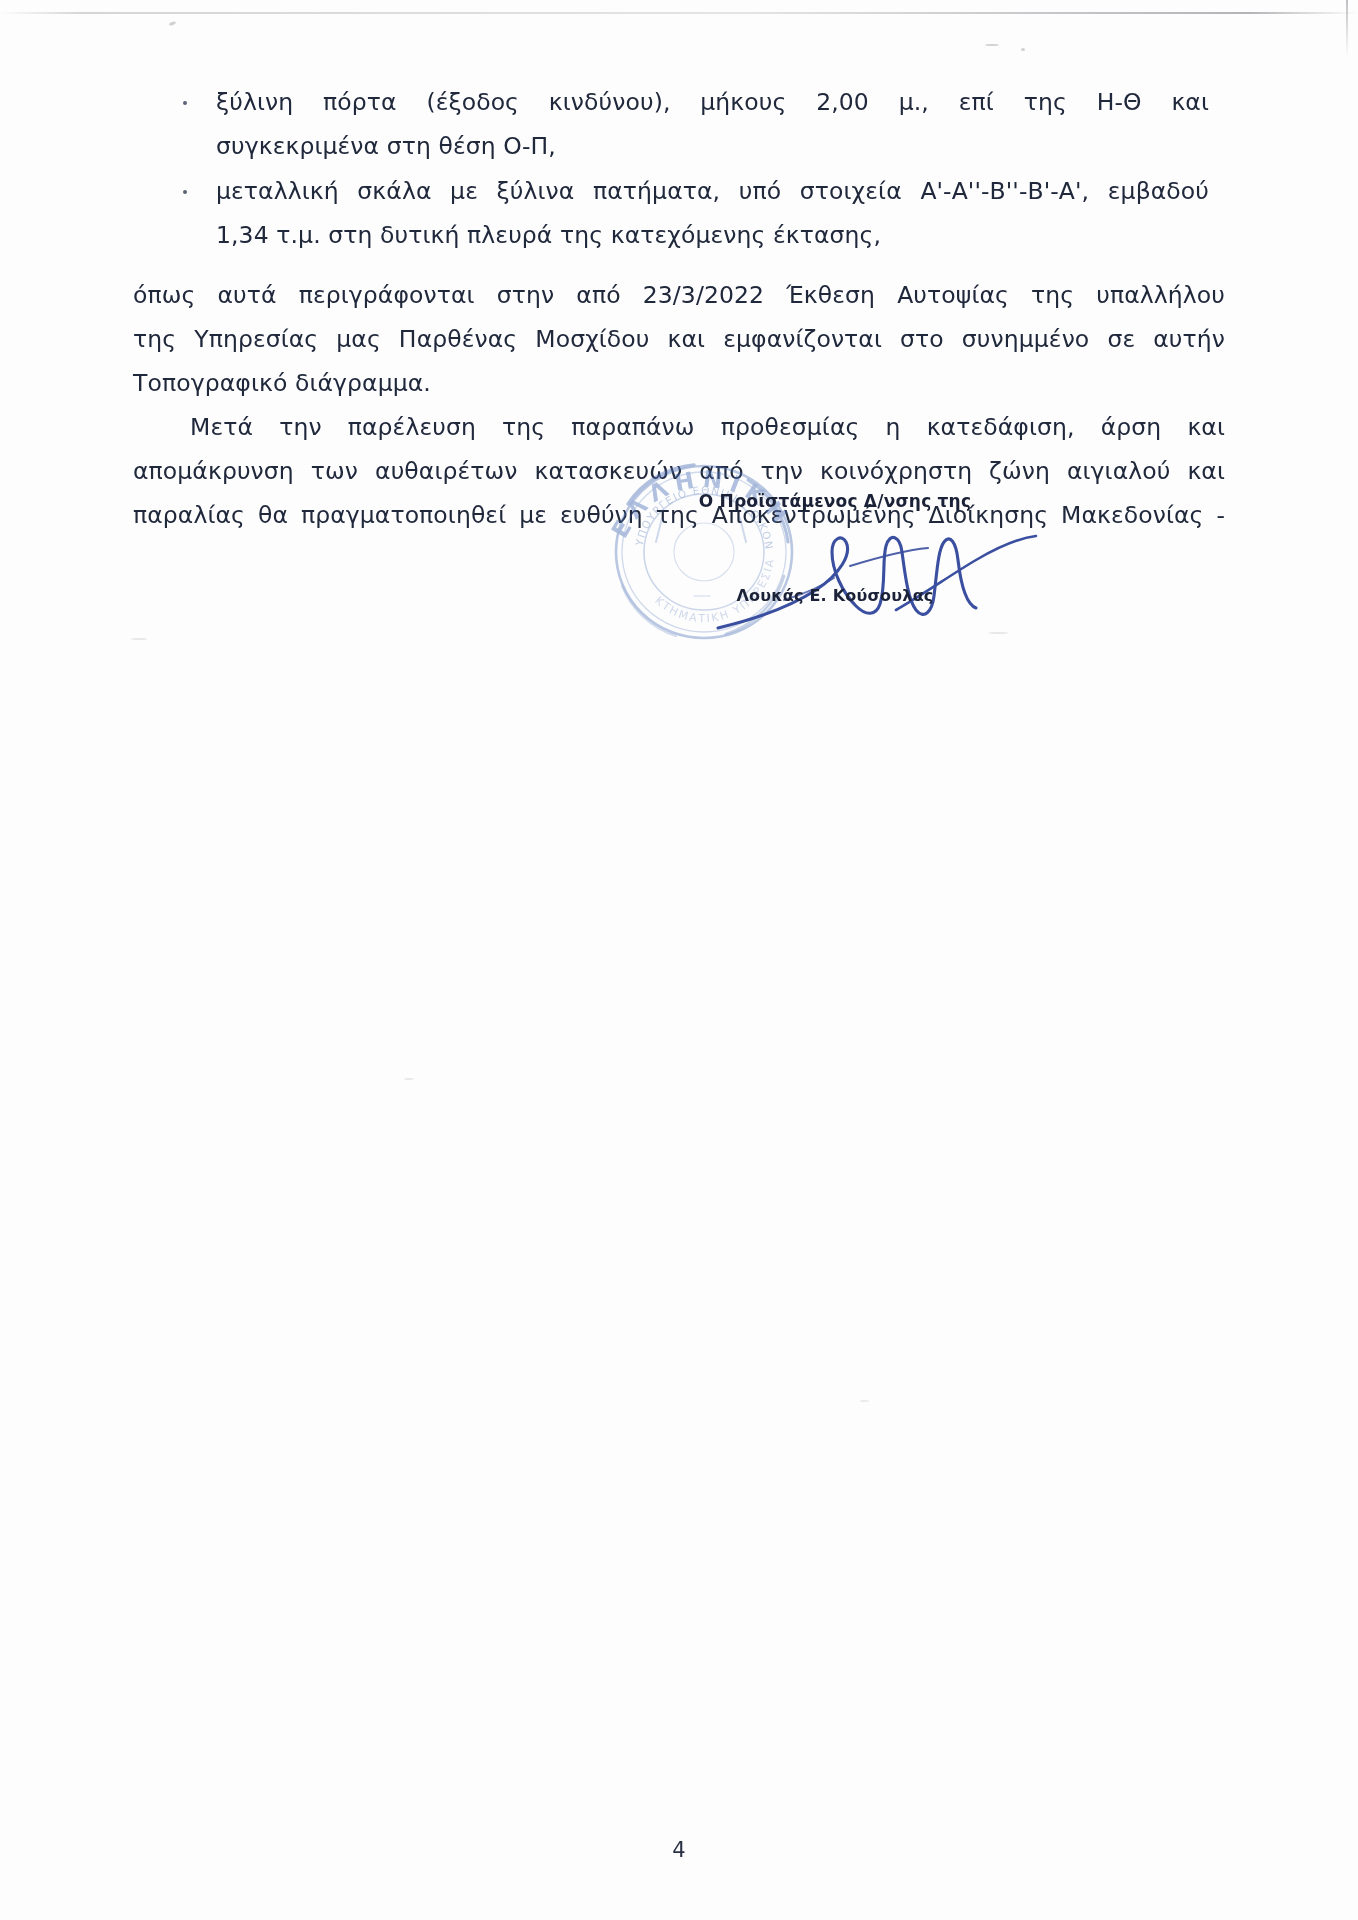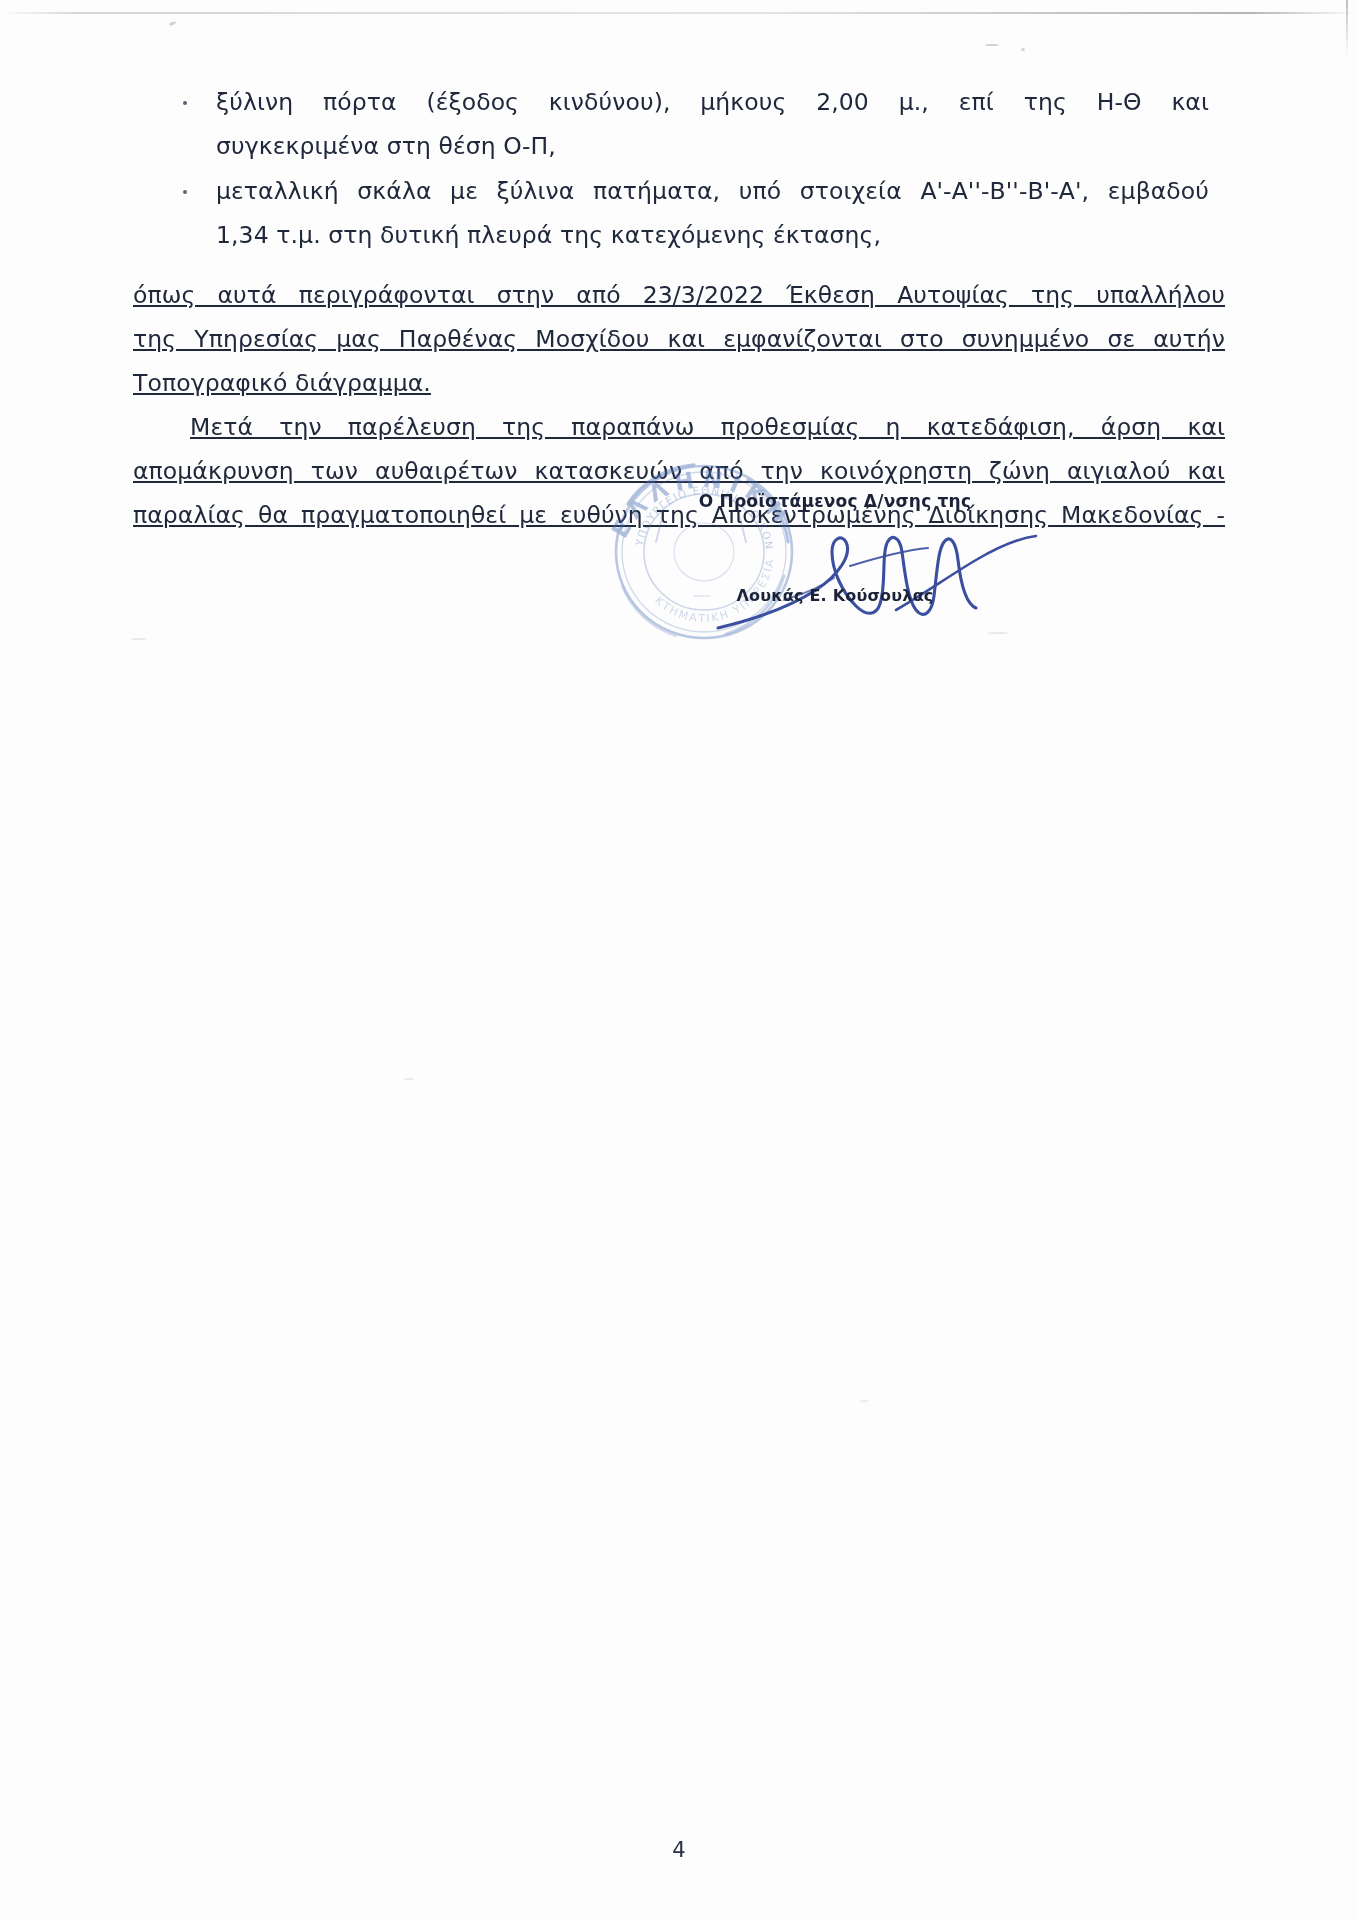--- a/index.html
+++ b/index.html
@@ -84,21 +84,20 @@
     text-align-last: justify;
   }
 
   p.para {
     margin: 0;
     text-align: justify;
     text-justify: inter-word;
   }
   p.para .ln {
     display: block;
-    text-decoration: underline;
   }
   p.para .ln.j {
     text-align: justify;
     text-align-last: justify;
   }
   .indent {
     display: inline-block;
     width: 57px;
   }
 

